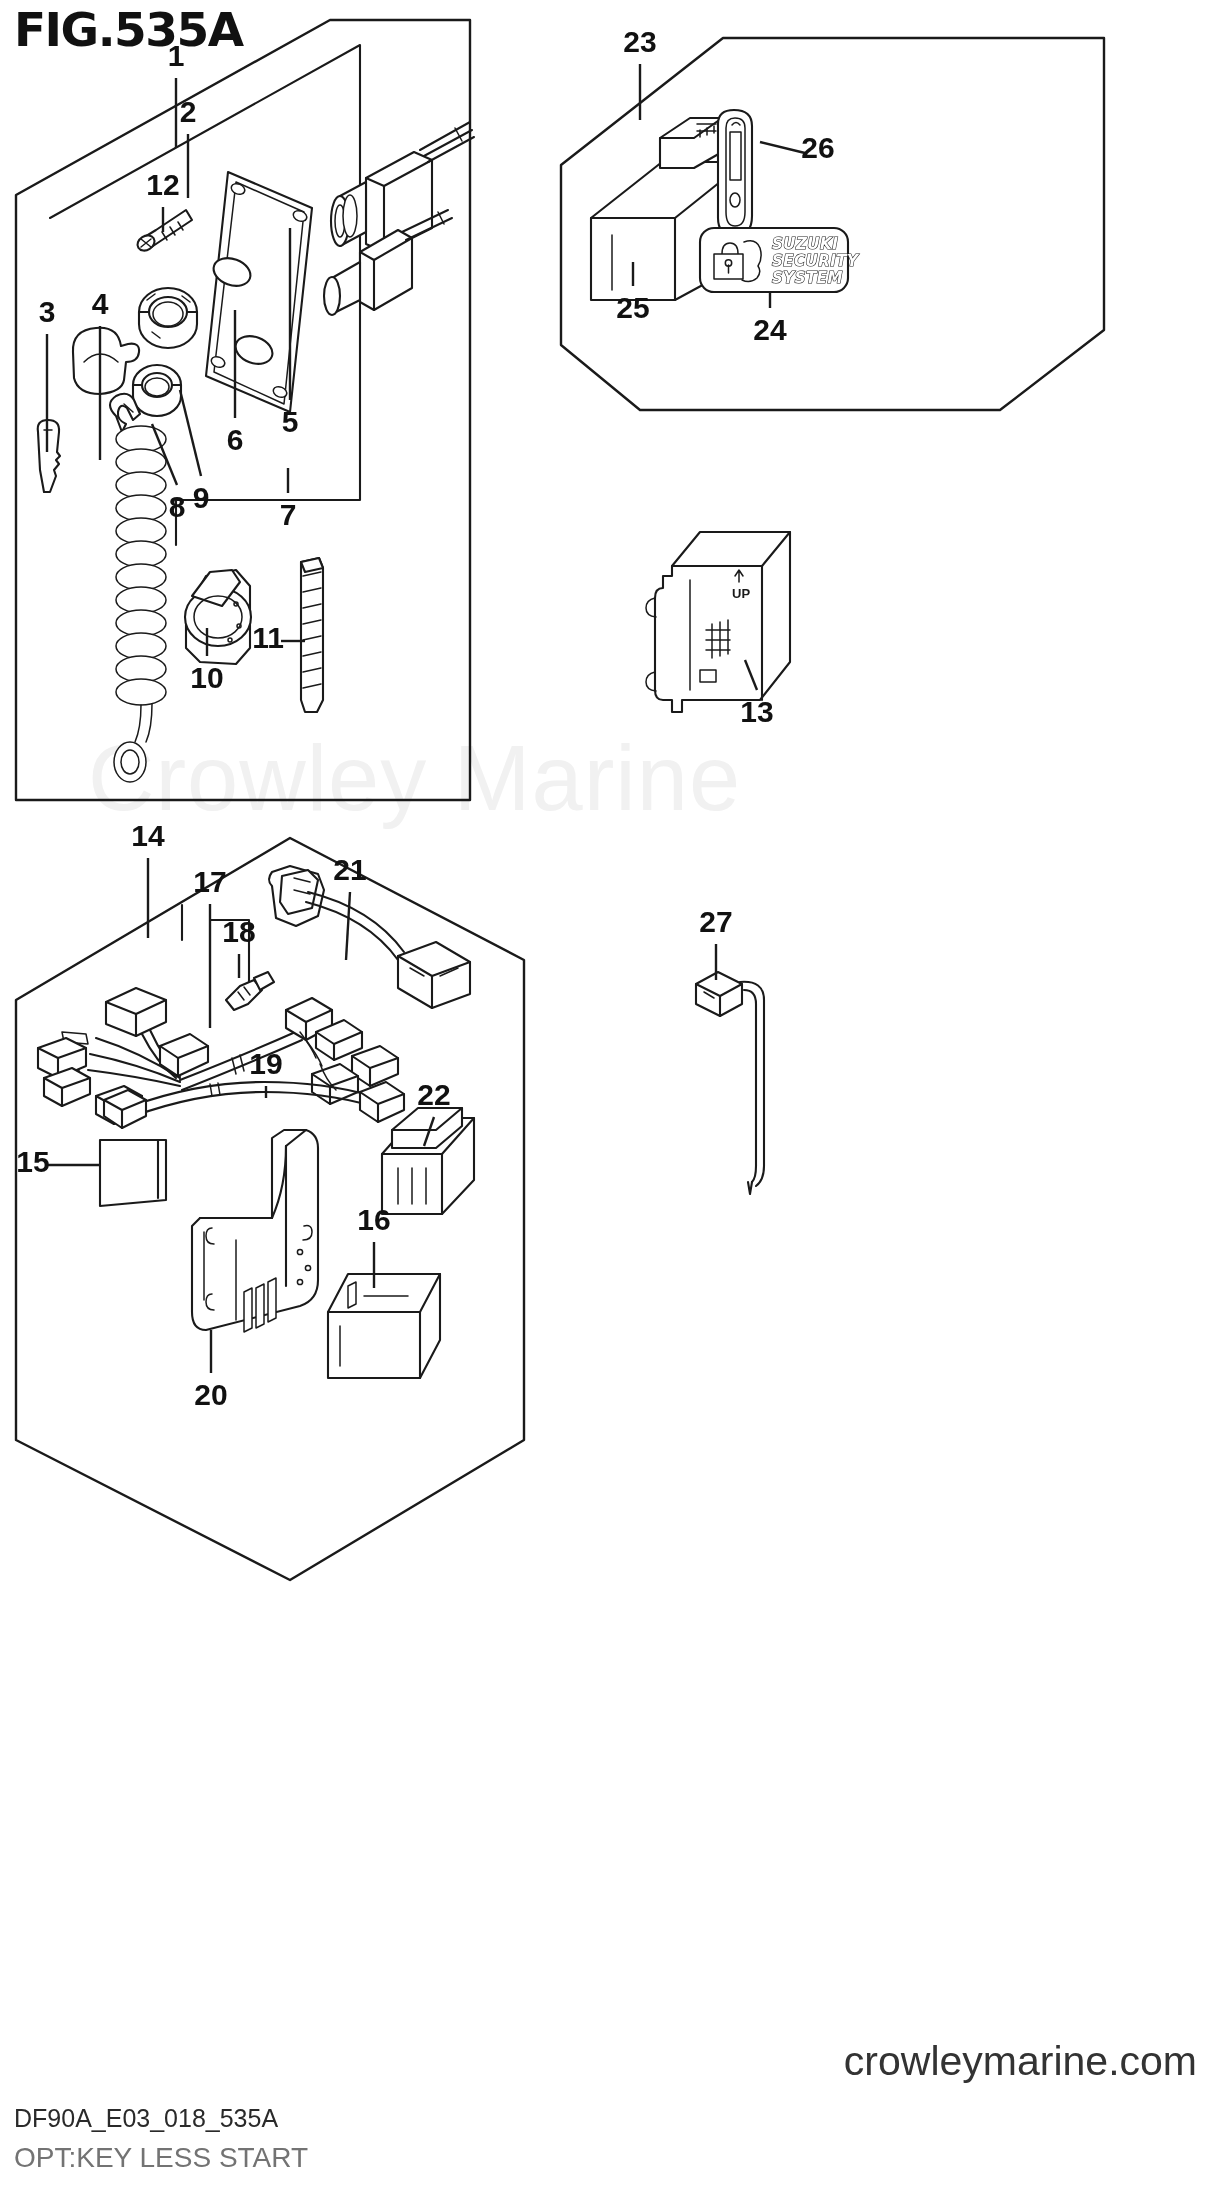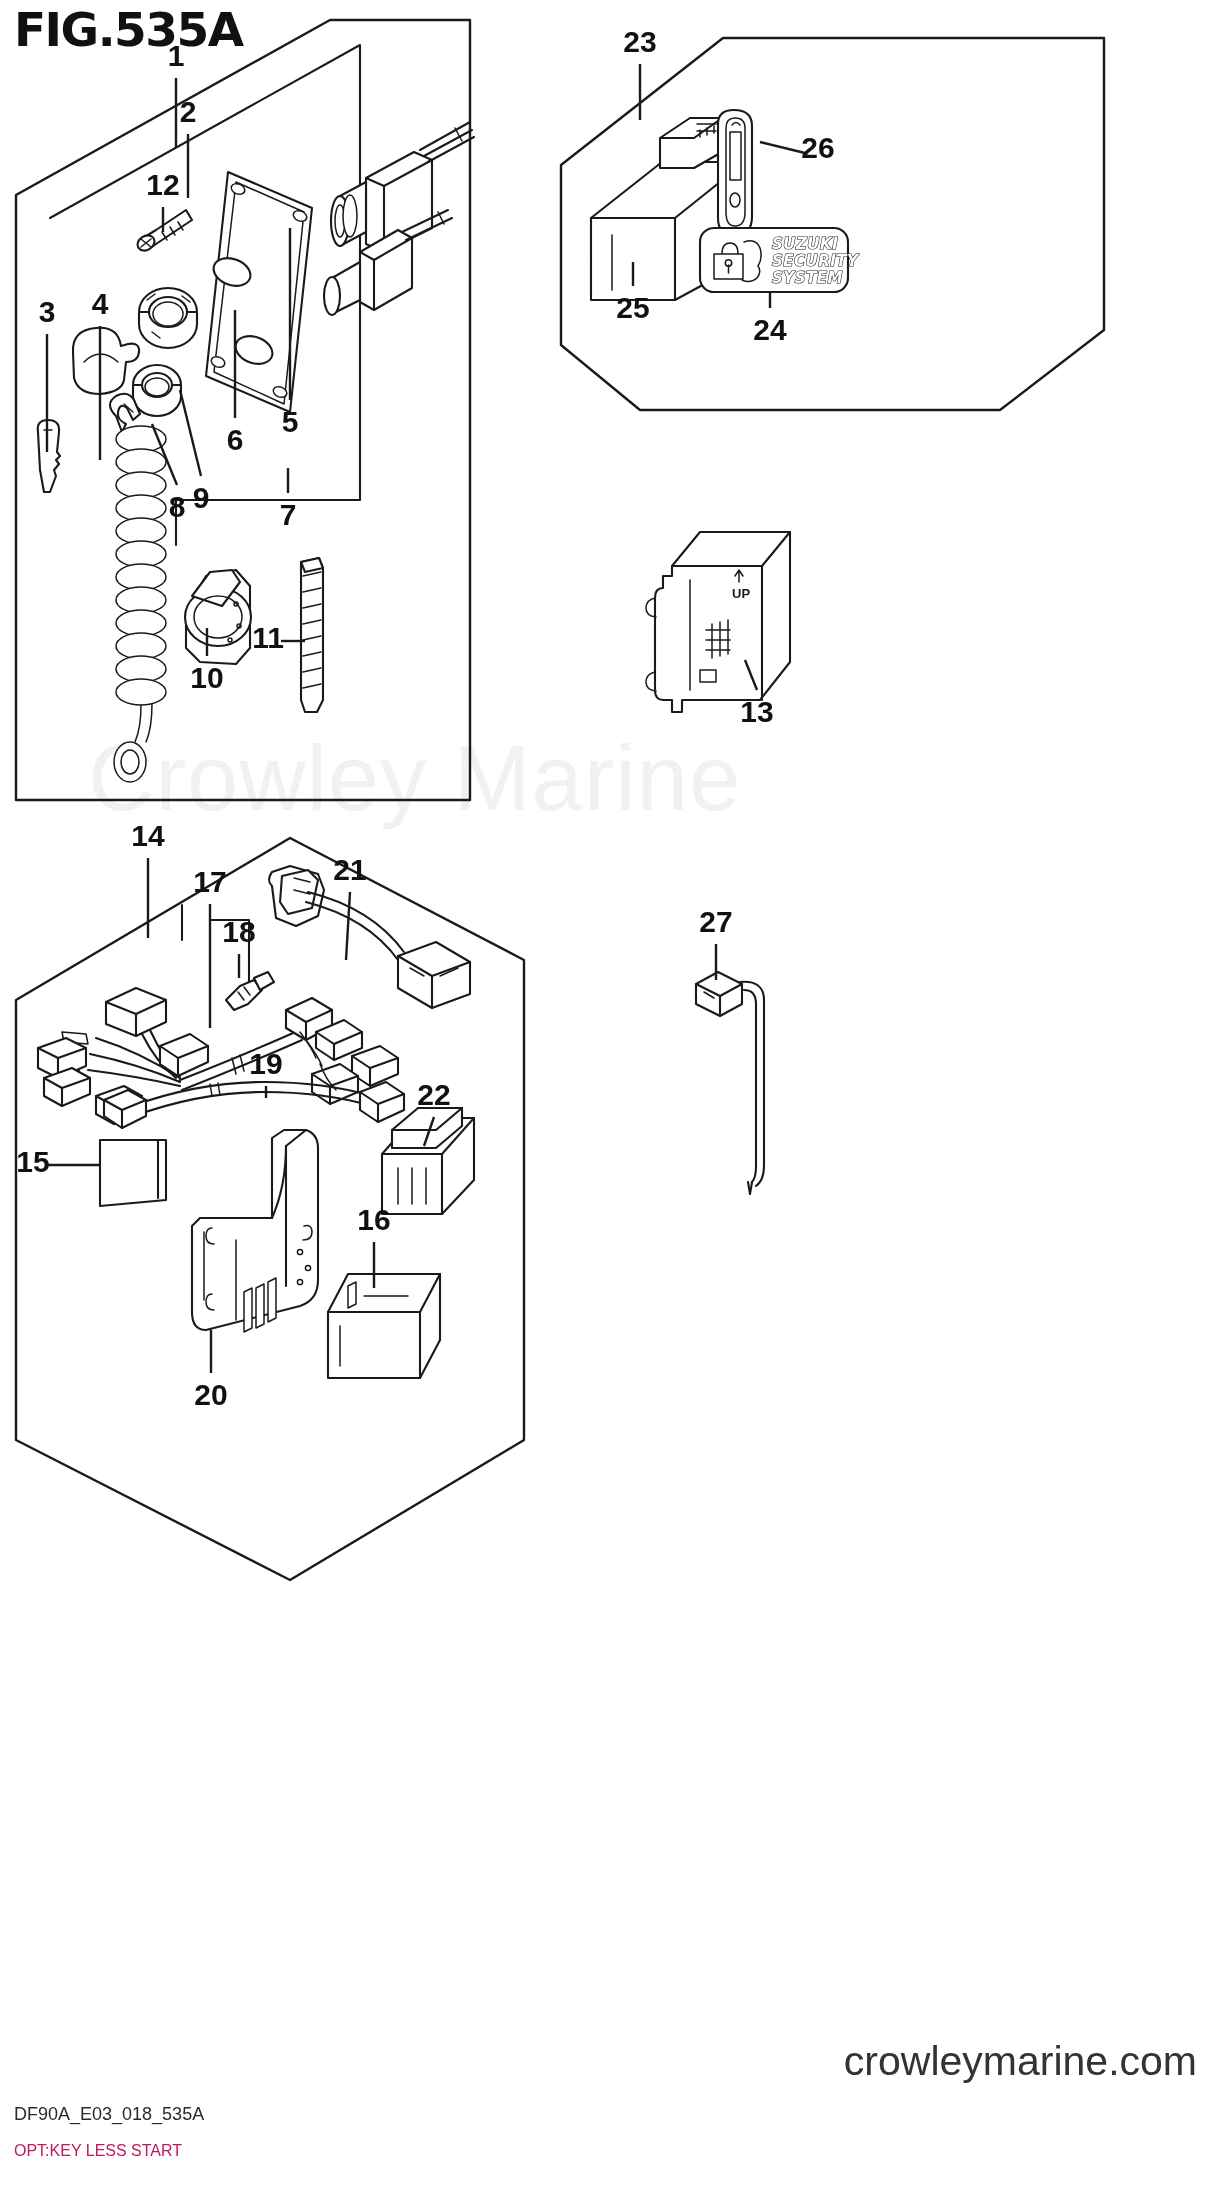--- a/index.html
+++ b/index.html
@@ -29,26 +29,26 @@
   }
   #watermark-center{
     position:absolute;left:88px;top:726px;width:720px;
     font-family:"Liberation Sans", sans-serif;
     font-size:92px;color:#f1f1f1;white-space:nowrap;
     letter-spacing:1px;user-select:none;
   }
   #footer-code{
     position:absolute;left:14px;top:2104px;
     font-family:"Liberation Sans", sans-serif;
-    font-size:18px;color:#2a2a2a;white-space:nowrap;
+    font-size:25px;color:#2a2a2a;white-space:nowrap;
   }
   #footer-caption{
     position:absolute;left:14px;top:2142px;
     font-family:"Liberation Sans", sans-serif;
-    font-size:16px;color:#be185d;white-space:nowrap;
+    font-size:28px;color:#737373;white-space:nowrap;
   }
   #brand-url{
     position:absolute;right:18px;top:2038px;
     font-family:"Liberation Sans", sans-serif;
     font-size:41px;color:#333333;white-space:nowrap;margin-left:9px;
   }
   .secure-text{
     font-family:"DejaVu Sans", sans-serif;
     font-weight:bold;font-style:italic;font-size:15px;
     fill:#ffffff;stroke:#1a1a1a;stroke-width:1.15;

